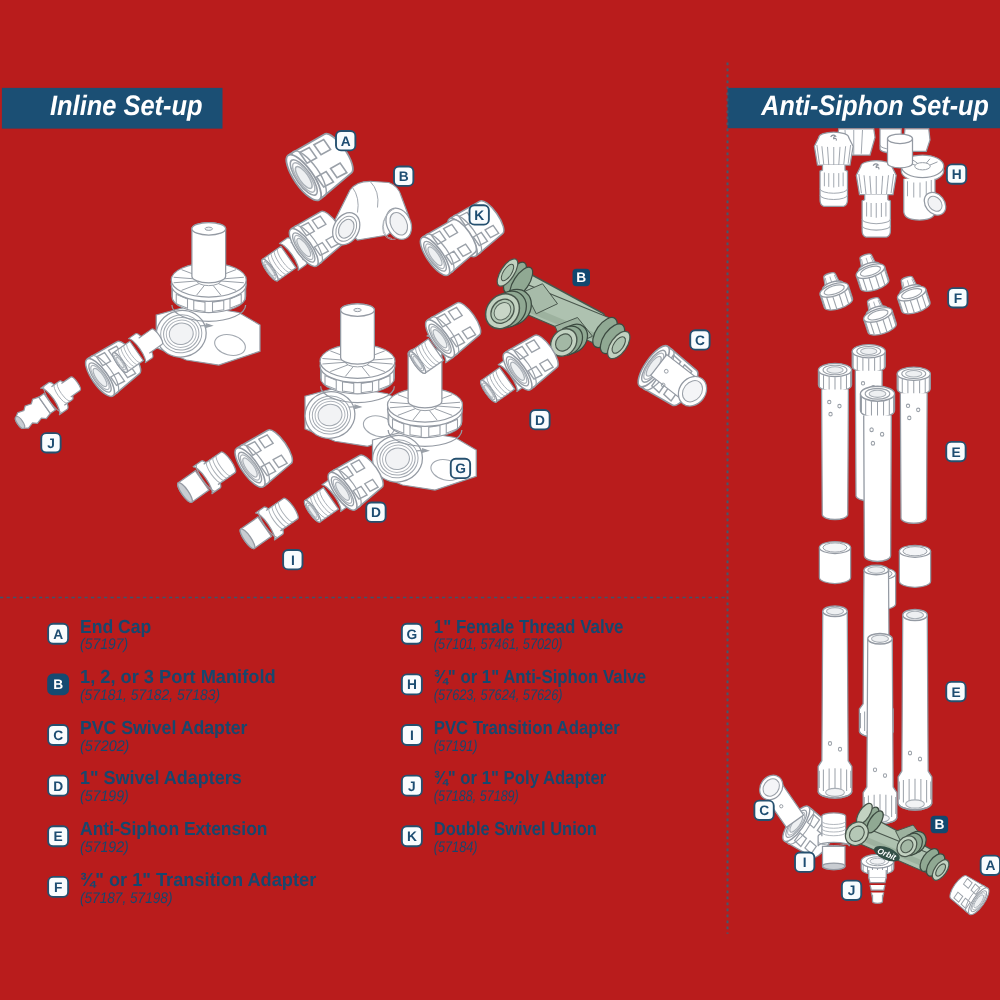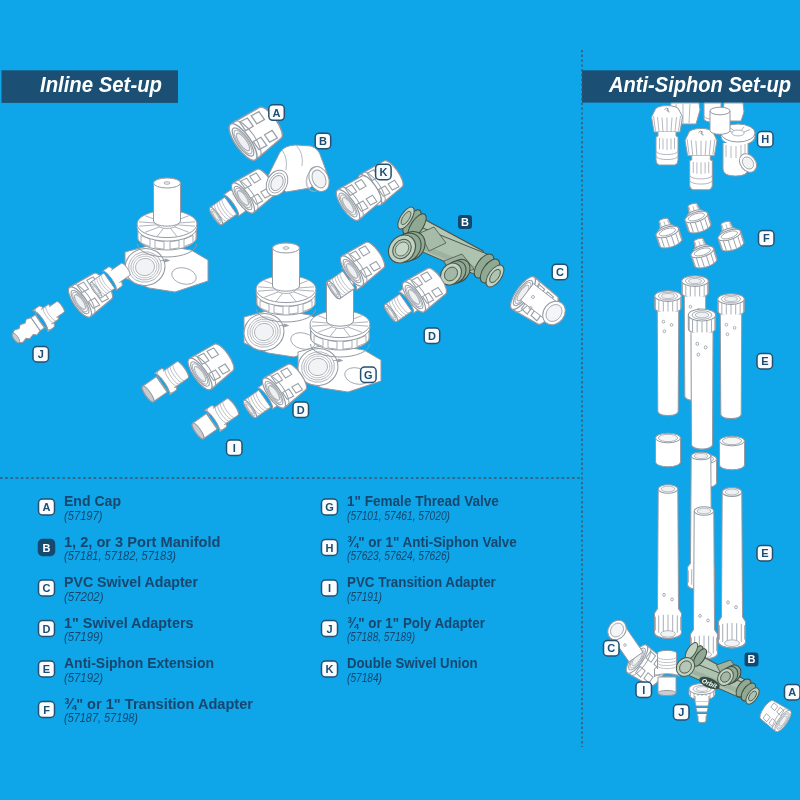--- a/index.html
+++ b/index.html
@@ -1,16 +1,16 @@
 <!DOCTYPE html>
 <html><head>
 <meta charset="utf-8">
 <style>
 html,body{margin:0;padding:0;background:#ffffff;}
-.page{position:relative;width:800px;height:800px;overflow:hidden;background:#0ea5e9;
+.page{position:relative;width:800px;height:800px;overflow:hidden;background:#b91c1c;
   font-family:"Liberation Sans",sans-serif;}
 svg{position:absolute;top:0;left:0;}
 </style>
 </head>
 <body>
 <div class="page">
 <svg width="800" height="800" viewBox="0 0 800 800">
 <defs>
 <g id="swu">
 <path d="M1,-15 L23,-13 A4.4,13 0 0 1 23,13 L1,15 A5.2,15 0 0 1 1,-15 Z" fill="#ffffff" stroke="#949aa3" stroke-width="1"></path>

